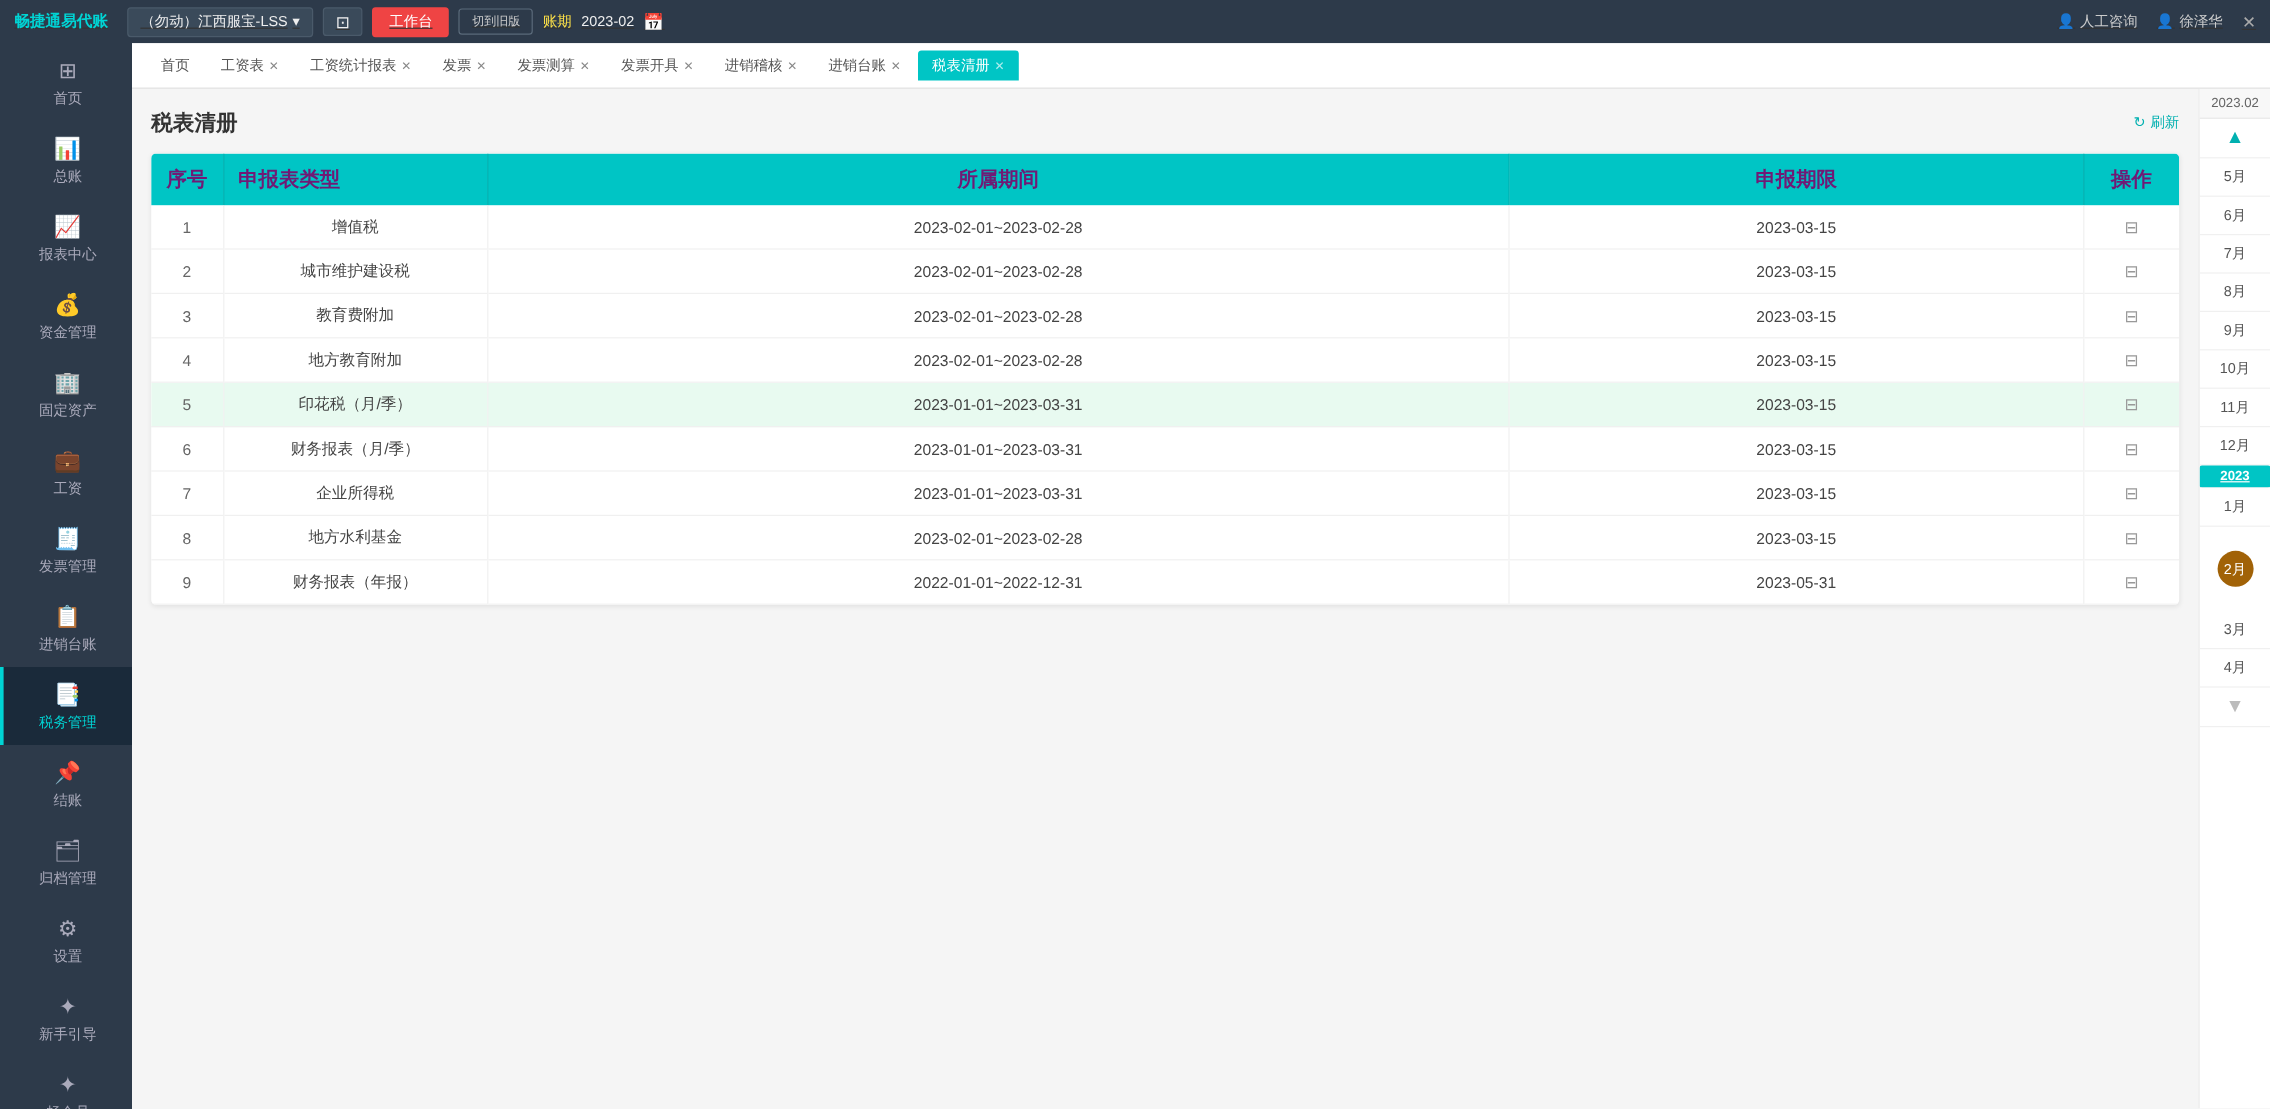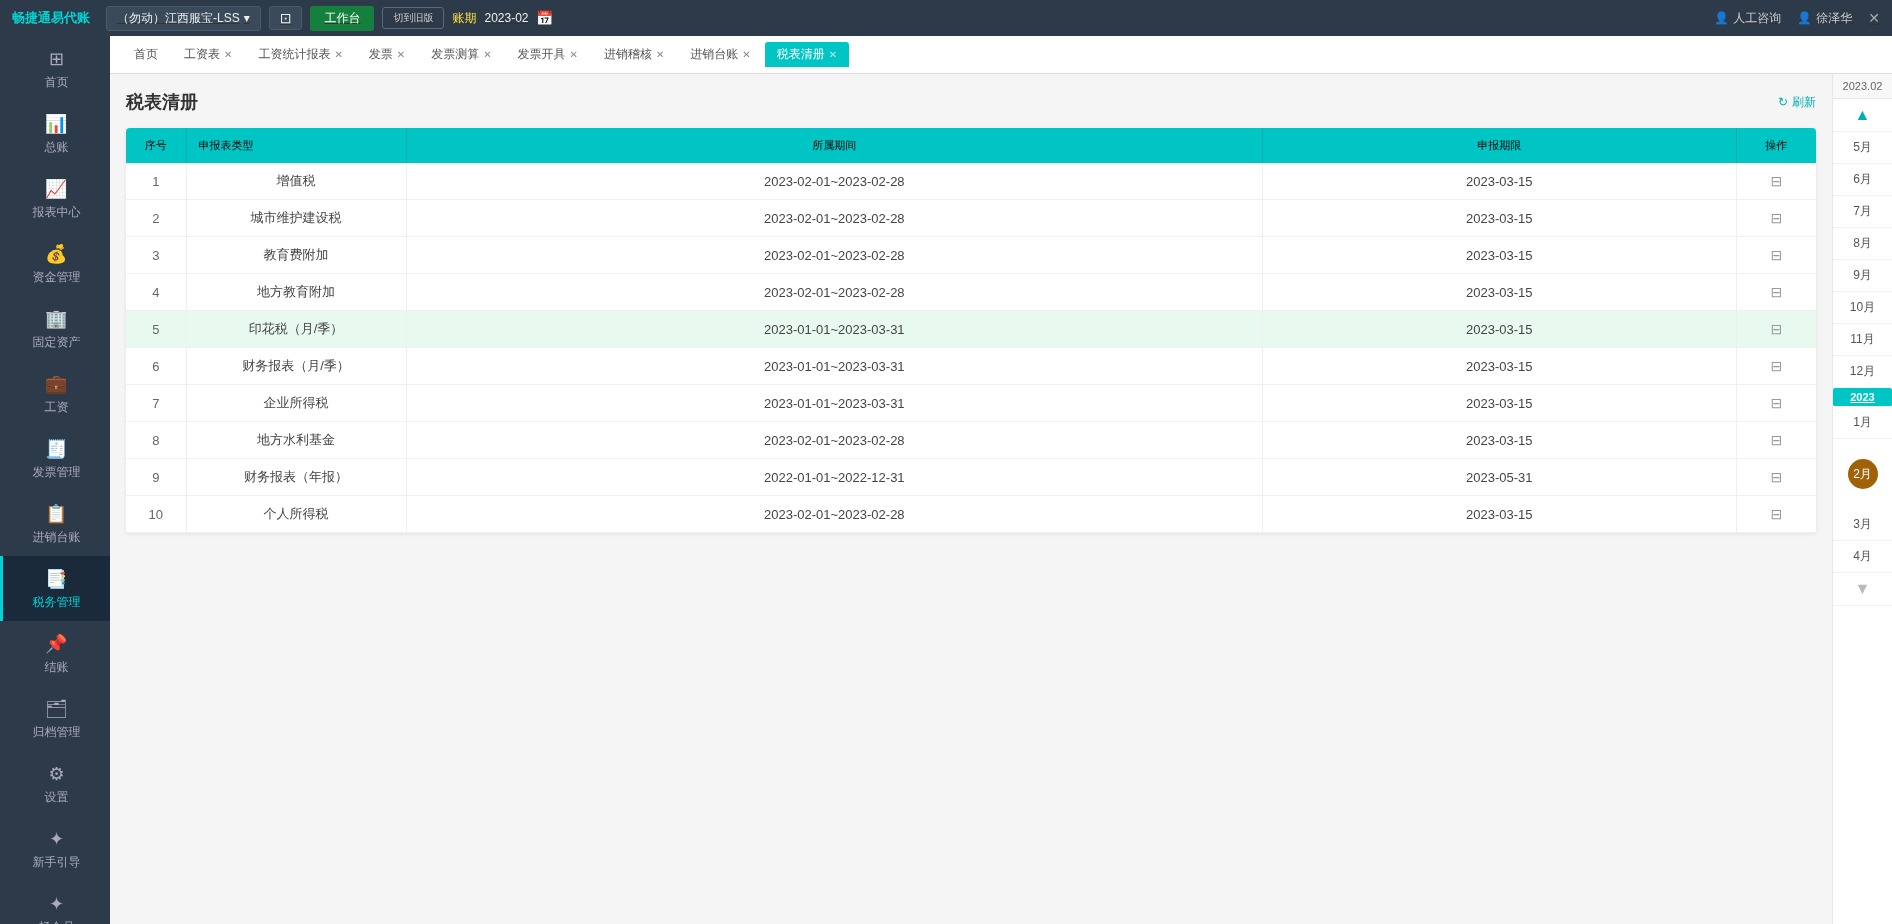--- a/index.html
+++ b/index.html
@@ -2,21 +2,21 @@
 <html><head>
   <meta charset="utf-8">
   <style>
     * { box-sizing: border-box; margin: 0; padding: 0; }
     body { font-family: 'Microsoft YaHei', Arial, sans-serif; font-size: 13px; background: #f0f2f5; color: #333; display: flex; flex-direction: column; height: 924px; overflow: hidden; }
 
     
     .topbar { height: 36px; background: #2d3a4a; display: flex; align-items: center; padding: 0 12px; gap: 8px; flex-shrink: 0; text-decoration: underline; }
     .topbar-logo { color: #00d4d4; font-size: 13px; font-weight: bold; margin-right: 8px; }
     .company-btn { background: #3a4a5a; border: 1px solid #4a5a6a; padding: 3px 10px; border-radius: 3px; color: #eee; font-size: 12px; display: flex; align-items: center; gap: 4px; cursor: pointer; }
-    .workbench-btn { background: #15803d; color: white; border: none; padding: 4px 14px; border-radius: 3px; font-size: 12px; cursor: pointer; }
+    .workbench-btn { background: #ef4444; color: white; border: none; padding: 4px 14px; border-radius: 3px; font-size: 12px; cursor: pointer; }
     .old-btn { background: transparent; border: 1px solid #5a6a7a; color: #ccc; padding: 3px 10px; border-radius: 3px; font-size: 10px; cursor: pointer; }
     .topbar-right { margin-left: auto; display: flex; align-items: center; gap: 16px; }
     .topbar-right span { color: #ccc; font-size: 12px; cursor: pointer; display: flex; align-items: center; gap: 4px; }
 
     
     .main-layout { display: flex; flex: 1; overflow: hidden; }
 
     
     .sidebar { width: 110px; background: #2d3a4a; display: flex; flex-direction: column; flex-shrink: 0; overflow-y: auto; }
     .sidebar-item { display: flex; flex-direction: column; align-items: center; padding: 12px 0 10px; cursor: pointer; color: #aab; font-size: 12px; gap: 4px; border-left: 3px solid transparent; }
@@ -37,21 +37,21 @@
 
     
     .table-area { flex: 1; padding: 16px; overflow: auto; }
     .page-title-row { display: flex; align-items: center; justify-content: space-between; margin-bottom: 14px; }
     .page-title { font-size: 18px; font-weight: bold; color: #333; }
     .refresh-btn { display: flex; align-items: center; gap: 4px; color: #00b0b0; font-size: 12px; cursor: pointer; }
 
     
     .data-table { width: 100%; border-collapse: collapse; background: #fff; border-radius: 4px; overflow: hidden; box-shadow: 0 1px 4px rgba(0,0,0,0.08); }
     .data-table thead tr { background: #00c5c5; }
-    .data-table thead th { color: #000000; font-weight: normal; padding: 10px 12px; text-align: center; font-size: 11px; border-right: 1px solid #00b0b0; }
+    .data-table thead th { color: #701a75; font-weight: bold; padding: 10px 12px; text-align: center; font-size: 17px; border-right: 1px solid #00b0b0; }
     .data-table thead th:last-child { border-right: none; }
     .data-table tbody tr { border-bottom: 1px solid #f0f0f0; }
     .data-table tbody tr.highlighted { background: #e8faf0; }
     .data-table tbody td { padding: 9px 12px; text-align: center; color: #444; font-size: 13px; border-right: 1px solid #f0f0f0; }
     .data-table tbody td:first-child { color: #666; }
     .data-table tbody td:nth-child(2) { text-align: center; }
     .data-table tbody td:last-child { border-right: none; }
     .action-icon { color: #999; cursor: pointer; font-size: 14px; }
 
     
@@ -269,27 +269,20 @@
       <td>2023-03-15</td>
       <td><span class="action-icon">⊟</span></td>
     </tr>
               <tr>
       <td>9</td>
       <td>财务报表（年报）</td>
       <td>2022-01-01~2022-12-31</td>
       <td>2023-05-31</td>
       <td><span class="action-icon">⊟</span></td>
     </tr>
-              <tr>
-      <td>10</td>
-      <td>个人所得税</td>
-      <td>2023-02-01~2023-02-28</td>
-      <td>2023-03-15</td>
-      <td><span class="action-icon">⊟</span></td>
-    </tr>
             </tbody>
         </table>
       </div>
 
       <div class="date-panel">
         <div class="date-panel-header">
           <span>2023.02</span>
         </div>
         <div class="date-item" style="color:#00b0b0;font-size:16px;">▲</div>
         <div class="date-item">5月</div>

